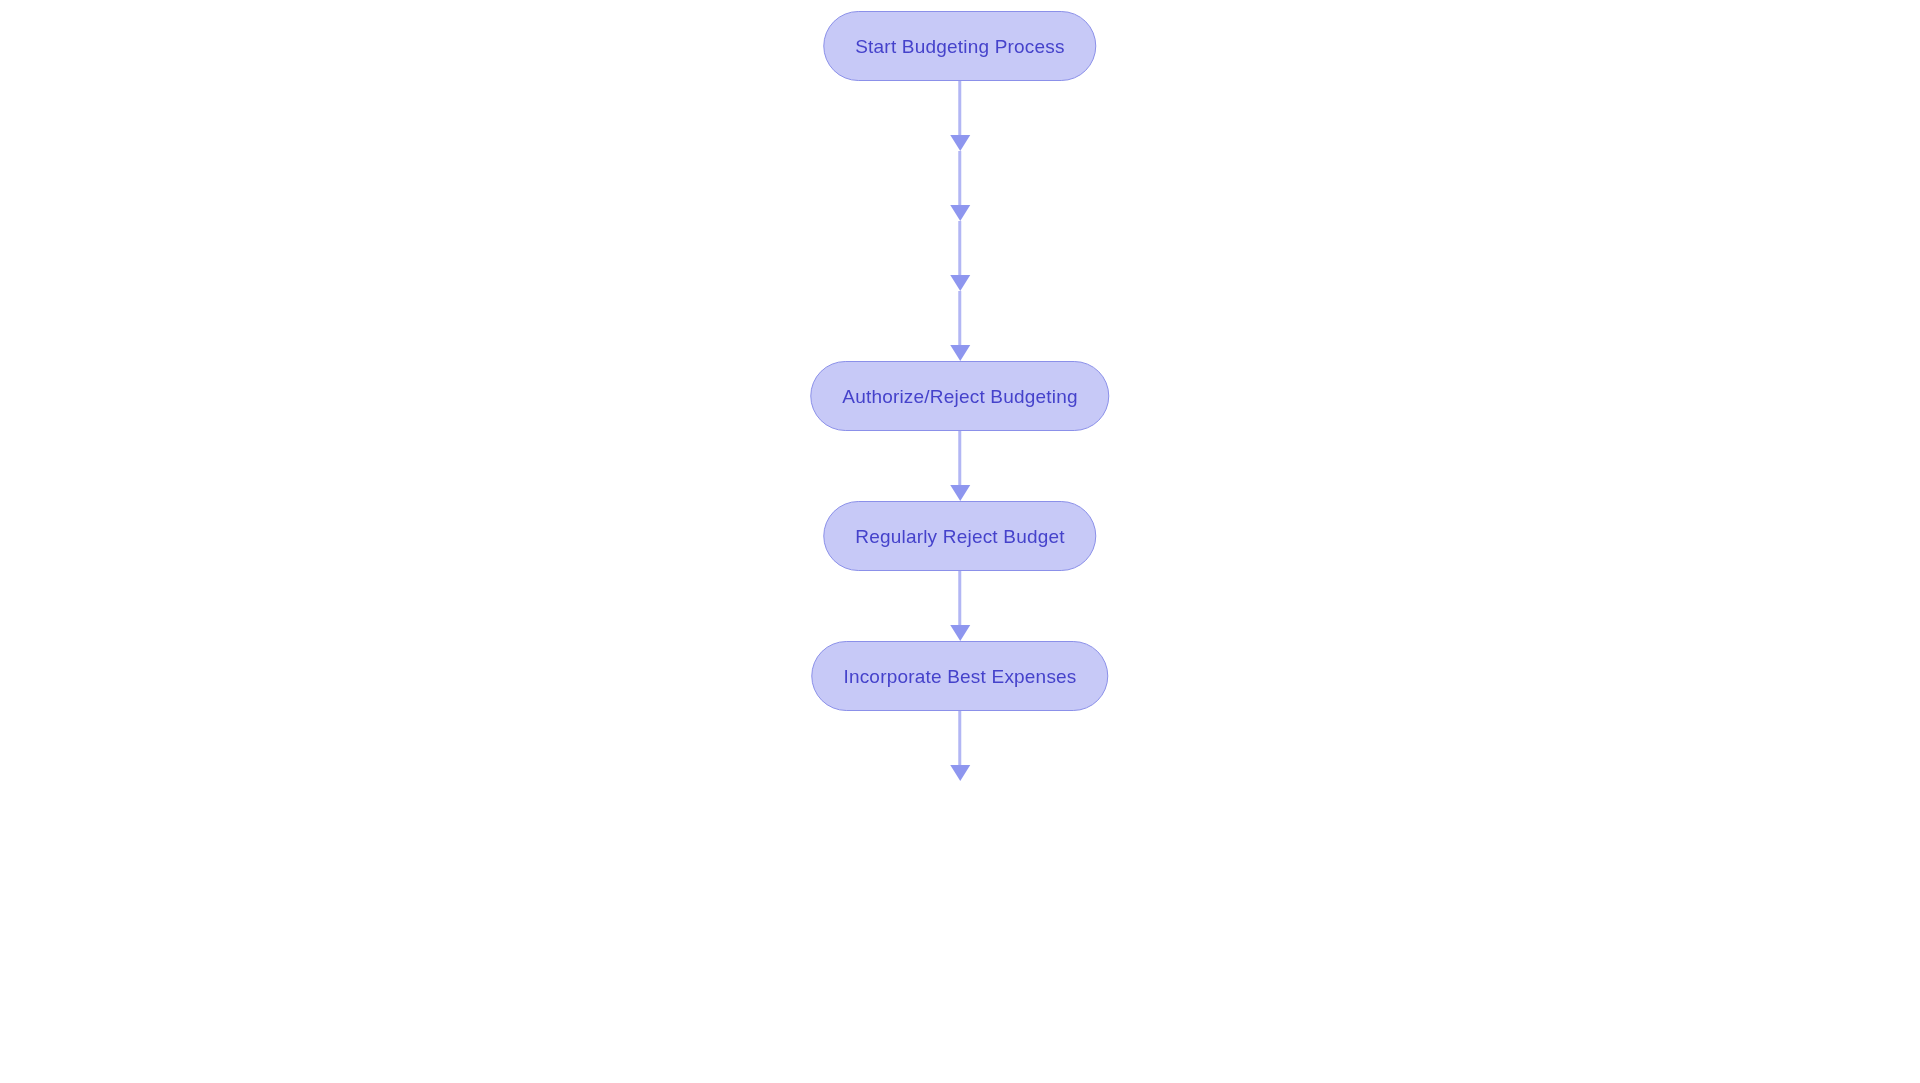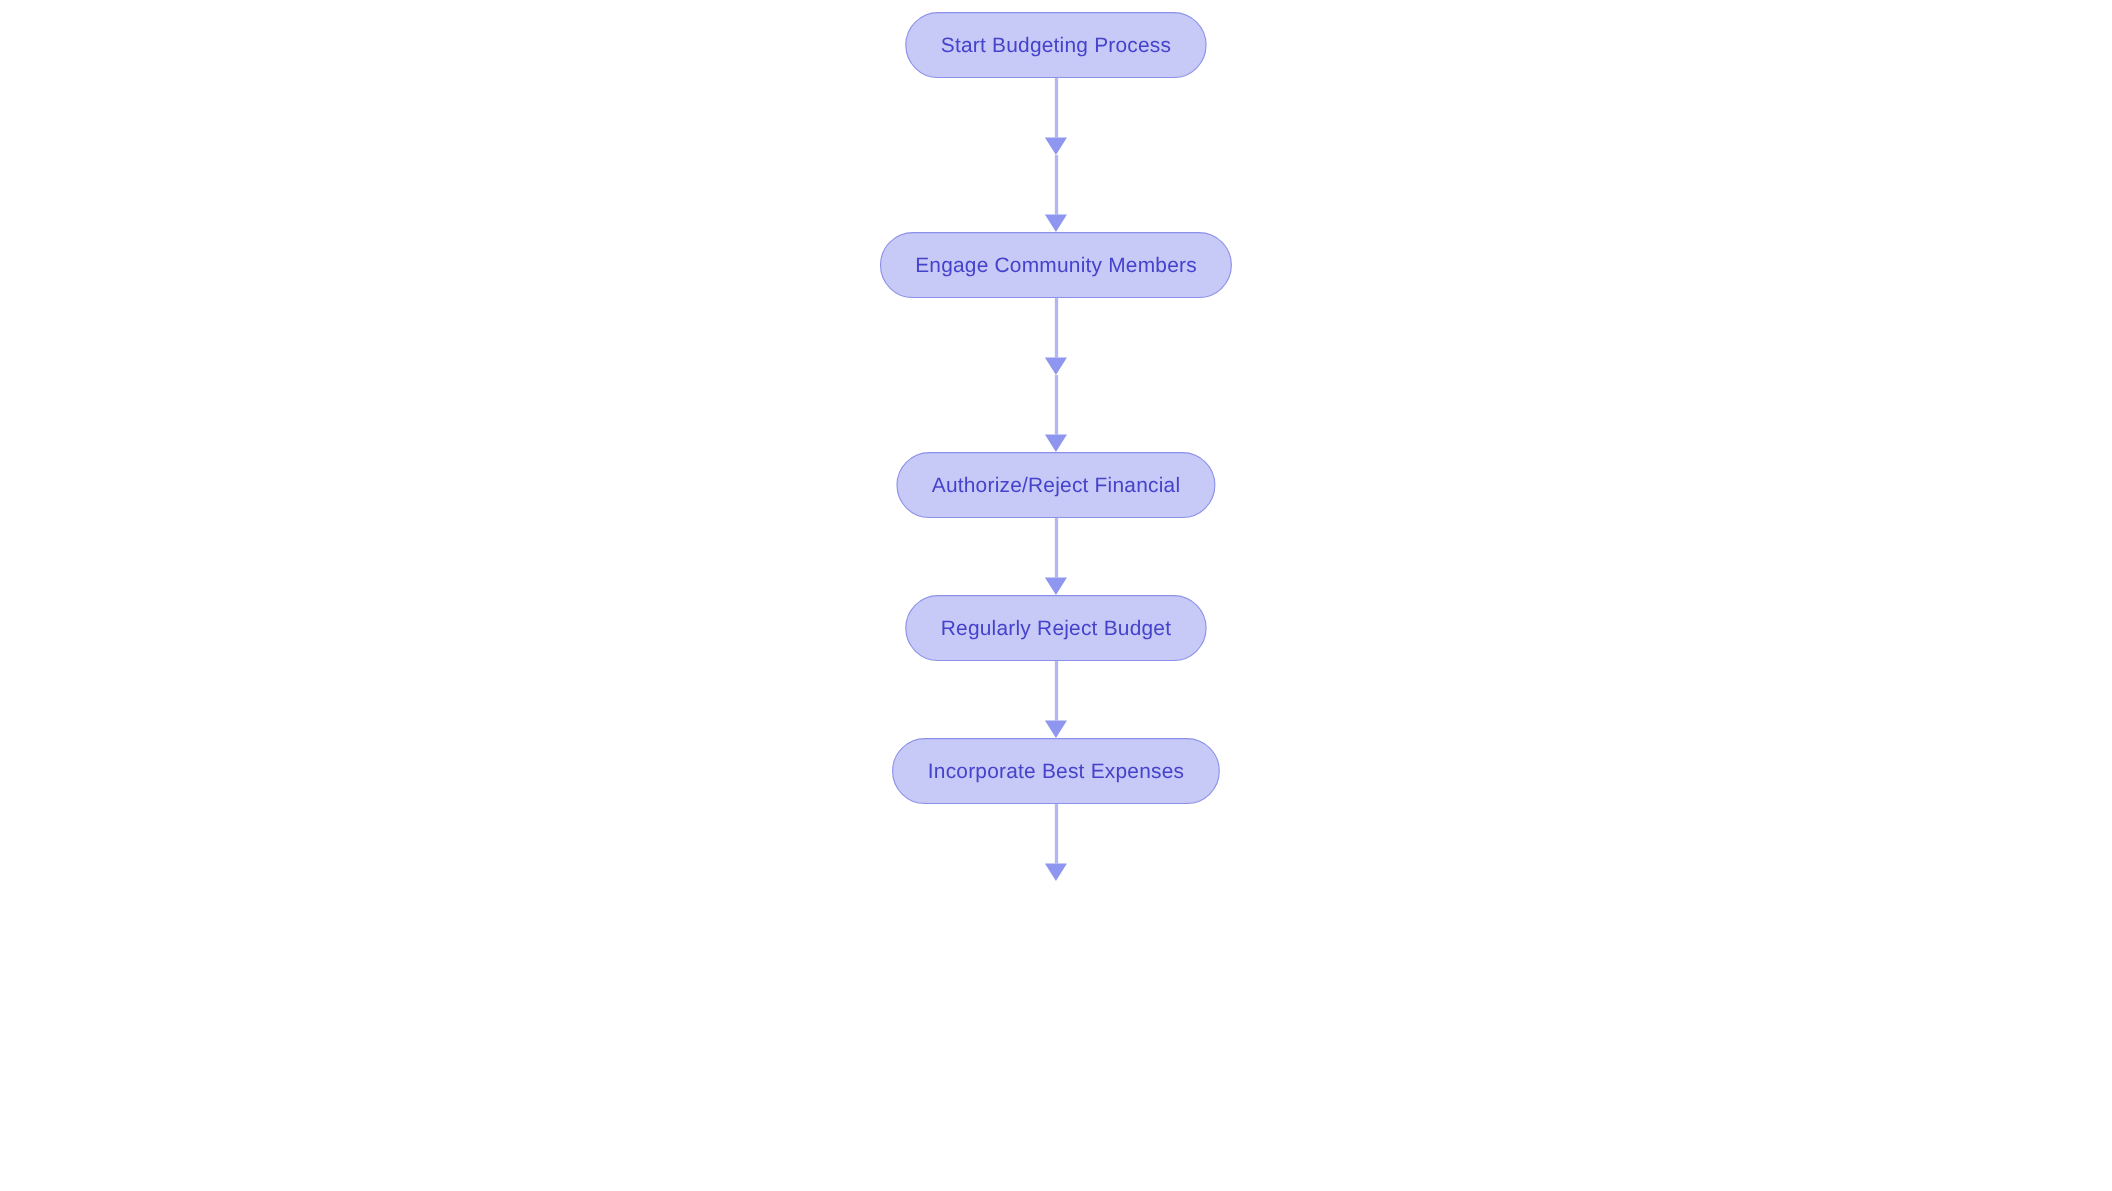--- a/index.html
+++ b/index.html
@@ -26,21 +26,21 @@
   .flow {
     position: absolute;
     top: 11px;
     left: 50%;
     transform: translateX(-50%);
     display: flex;
     flex-direction: column;
     align-items: center;
   }
   .node {
-    height: 60px;
+    height: 70px;
     padding: 0 31px;
     border-radius: 35px;
     background: var(--node-fill, #c7c9f7);
     border: 1.5px solid var(--node-border, #8b90e9);
     display: flex;
     align-items: center;
     justify-content: center;
     white-space: nowrap;
   }
   .node-label {
@@ -82,37 +82,34 @@
     <div class="connector-line"></div>
     <div class="connector-head"></div>
   </div>
 
 
   <div class="connector">
     <div class="connector-line"></div>
     <div class="connector-head"></div>
   </div>
 
-  <div class="node">
-    <span class="node-label">Engage Community Members</span>
-  </div>
 
   <div class="connector">
     <div class="connector-line"></div>
     <div class="connector-head"></div>
   </div>
 
 
   <div class="connector">
     <div class="connector-line"></div>
     <div class="connector-head"></div>
   </div>
 
   <div class="node">
-    <span class="node-label">Authorize/Reject Financial</span>
+    <span class="node-label">Authorize/Reject Budgeting</span>
   </div>
 
   <div class="connector">
     <div class="connector-line"></div>
     <div class="connector-head"></div>
   </div>
 
   <div class="node">
     <span class="node-label">Regularly Reject Budget</span>
   </div>

